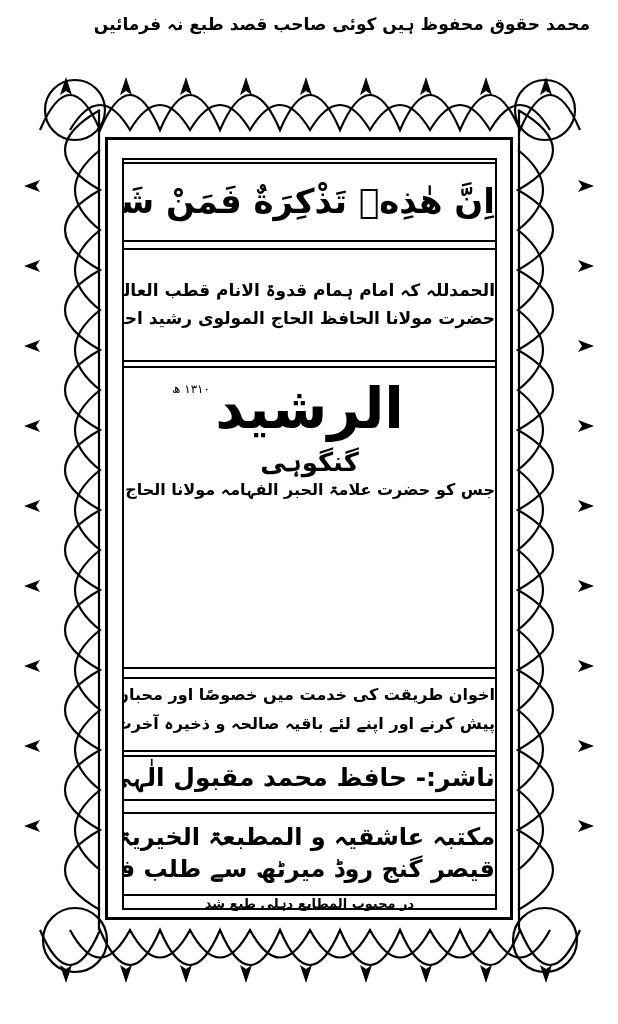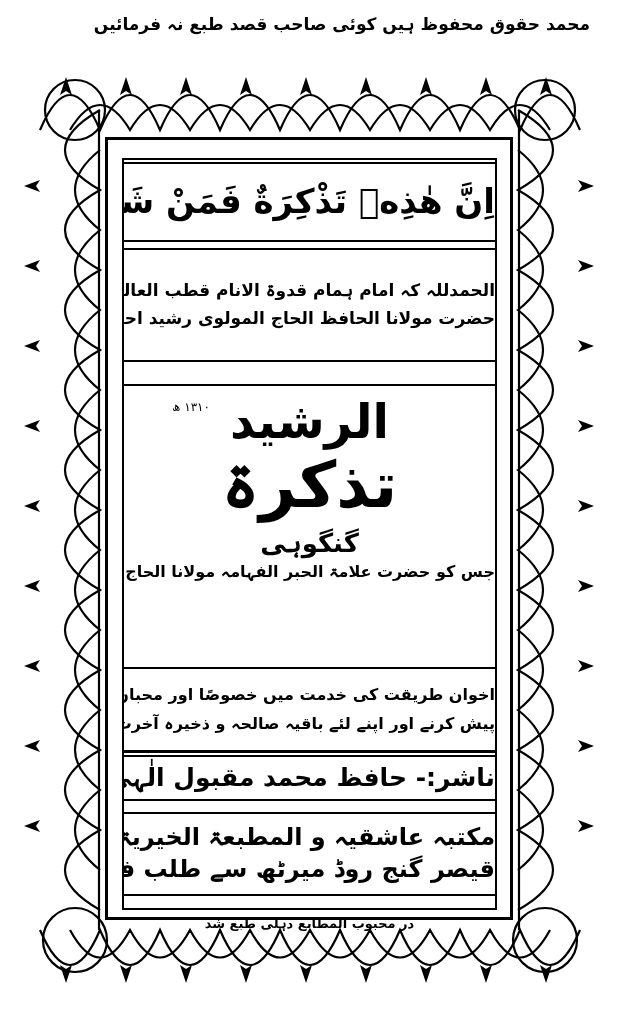--- a/index.html
+++ b/index.html
@@ -9,21 +9,21 @@
   
   #ornament{position:absolute;left:0;top:0;width:618px;height:1024px;}
   
   .frame-outer{position:absolute;left:105px;top:137px;width:408px;height:783px;border:3px solid #000;box-sizing:border-box;background:#fff;}
   .frame-inner{position:absolute;left:122px;top:158px;width:375px;height:752px;border:2px solid #000;box-sizing:border-box;}
   .panel{position:absolute;left:124px;width:371px;box-sizing:border-box;border-top:2px solid #000;border-bottom:2px solid #000;display:flex;flex-direction:column;align-items:center;justify-content:center;overflow:hidden;}
   .panel .line{direction:rtl;unicode-bidi:embed;white-space:nowrap;text-align:center;width:100%;line-height:1.15;}
   .t-top{font-size:17px;font-weight:bold;}
   .t-motto{font-size:34px;font-weight:bold;letter-spacing:1px;}
   .t-praise{font-size:17px;font-weight:bold;}
-  .t-title1{font-size:48px;font-weight:bold;line-height:1.0;}
+  .t-title1{font-size:57px;font-weight:bold;line-height:1.0;}
   .t-title2{font-size:64px;font-weight:bold;line-height:1.0;}
   .t-year{font-size:12px;}
   .t-compiled{font-size:26px;font-weight:bold;}
   .t-author{font-size:16px;font-weight:bold;}
   .t-by{font-size:15px;font-weight:bold;}
   .t-purpose{font-size:16px;font-weight:bold;}
   .t-publisher{font-size:25px;font-weight:bold;}
   .t-shop{font-size:24px;font-weight:bold;}
   .t-printer{font-size:13px;font-weight:bold;}
 </style>
@@ -69,37 +69,36 @@
 
 <div class="panel" style="top:162px;height:80px;">
   <div class="line t-motto">اِنَّ ھٰذِهٖ تَذْكِرَةٌ فَمَنْ شَآءَ ذَكَرَهٗ</div>
 </div>
 
 <div class="panel" style="top:248px;height:114px;">
   <div class="line t-praise">الحمدللہ کہ امام ہمام قدوۃ الانام قطب العالم جنید عصر نعمان دوران بخاری وقت</div>
   <div class="line t-praise" style="margin-top:8px;">حضرت مولانا الحافظ الحاج المولوی رشید احمد محدث گنگوہی قدس اللہ سرہ العزیز</div>
 </div>
 
-<div class="panel" style="top:384px;height:369px;justify-content:flex-start;padding-top:8px;">
+<div class="panel" style="top:366px;height:313px;justify-content:flex-start;padding-top:8px;">
   <div style="position:relative;width:100%;">
     <span class="abs t-year" style="left:48px;top:6px;direction:rtl;">۱۳۱۰ ھ</span>
     <div class="line t-title1">الرشید</div>
-    <div class="line t-title2">تذکرۃ</div>
   </div>
   <div class="line t-compiled" style="margin-top:6px;">گنگوہی</div>
   <div class="line t-author" style="margin-top:4px;">جس کو حضرت علامۃ الحبر الفہامہ مولانا الحاج محمد عاشق الٰہی صاحب قدس سرہٗ</div>
 </div>
 
 <div class="panel" style="top:667px;height:85px;">
   <div class="line t-purpose">اخوان طریقت کی خدمت میں خصوصًا اور محبان سنت اہل اسلام کی خدمات میں عمومًا</div>
   <div class="line t-purpose" style="margin-top:10px;">پیش کرنے اور اپنے لئے باقیہ صالحہ و ذخیرہ آخرت بنانے کی نیت سے شائع کیا</div>
 </div>
 
 <div class="panel" style="top:755px;height:46px;">
   <div class="line t-publisher">ناشر:- حافظ محمد مقبول الٰہی صاحب</div>
 </div>
 
 <div class="panel" style="top:812px;height:84px;">
   <div class="line t-shop">مکتبہ عاشقیہ و المطبعۃ الخیریۃ و مصریہ</div>
   <div class="line t-shop" style="margin-top:4px;">قیصر گنج روڈ میرٹھ سے طلب فرمائیں</div>
 </div>
 
-<div class="abs rtl t-printer" style="left:124px;top:916px;width:371px;">در محبوب المطابع دہلی طبع شد</div>
+<div class="abs rtl t-printer" style="left:124px;top:896px;width:371px;">در محبوب المطابع دہلی طبع شد</div>
 
 </body></html>

